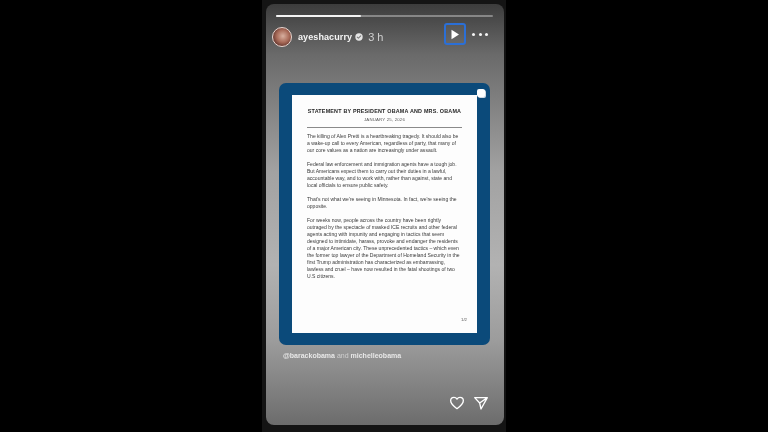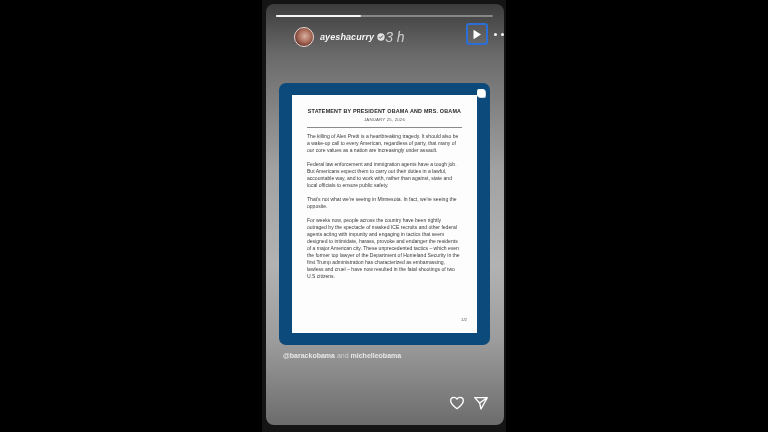--- a/index.html
+++ b/index.html
@@ -6,25 +6,25 @@
     html, body { width: 768px; height: 432px; overflow: hidden; background: #000; }
     body { font-family: "Liberation Sans", sans-serif; position: relative; }
     .frame-bg { position: absolute; left: 262px; top: 0; width: 244px; height: 432px; background: #141414; }
     .story {
       position: absolute; left: 266px; top: 4px; width: 238px; height: 421px;
       border-radius: 8px; overflow: hidden;
       background: linear-gradient(180deg, #3c3c3c 0%, #6a6a6a 12%, #a2a2a2 40%, #b2b2b2 62%, #9c9c9c 80%, #6c6c6c 100%);
     }
     .progress { position: absolute; left: 10px; top: 11px; width: 217px; height: 2px; background: rgba(255,255,255,0.35); border-radius: 1px; }
     .progress-fill { height: 2px; background: #f4f4f4; border-radius: 1px; }
-    .header { position: absolute; left: 28px; top: 19px; width: 220px; height: 28px; display: flex; align-items: center; font-style: italic; }
+    .header { position: absolute; left: 6px; top: 19px; width: 220px; height: 28px; display: flex; align-items: center; }
     .avatar { width: 20px; height: 20px; border-radius: 50%; background: radial-gradient(circle at 55% 45%, #d8b0a0 0%, #a86a58 45%, #5a2e28 80%); border: 1px solid #e9d6d0; }
     .username { color: #f5f5f5; font-size: 9px; font-weight: bold; margin-left: 6px; letter-spacing: 0.1px; }
     .verified { width: 8px; height: 8px; margin-left: 3px; }
-    .time { color: #d0d0d0; font-size: 14px; }
+    .time { color: #d0d0d0; font-size: 11px; margin-left: 5px; }
     .play-btn { position: absolute; left: 172px; top: 0px; width: 22px; height: 22px; border: 2px solid #2b6fd6; border-radius: 3px; display: flex; align-items: center; justify-content: center; background: rgba(255,255,255,0.05); }
     .more-btn { position: absolute; left: 200px; top: 5px; width: 16px; height: 12px; display: flex; align-items: center; justify-content: space-between; }
     .dot { width: 3px; height: 3px; border-radius: 50%; background: #f5f5f5; }
     .post-card { position: absolute; left: 13px; top: 79px; width: 211px; height: 262px; background: #0b4a7a; border-radius: 7px; }
     .paper { position: absolute; left: 13px; top: 12px; width: 185px; height: 238px; background: #fdfdfd; padding: 12px 15px 0 15px; color: #3a3a3a; }
     .paper-title { font-size: 5.4px; font-weight: bold; text-align: center; letter-spacing: 0.2px; color: #1f1f1f; margin-top: 1px; }
     .paper-date { font-size: 4.3px; text-align: center; color: #555; margin-top: 3px; letter-spacing: 0.2px; }
     .paper-rule { height: 1px; background: #8a8a8a; margin: 5px 0 5px 0; }
     .paper-p { font-size: 5.05px; line-height: 7.1px; color: #3a3a3a; margin-bottom: 6.6px; }
     .paper-page { position: absolute; right: 10px; bottom: 11px; font-size: 4.3px; color: #555; }

